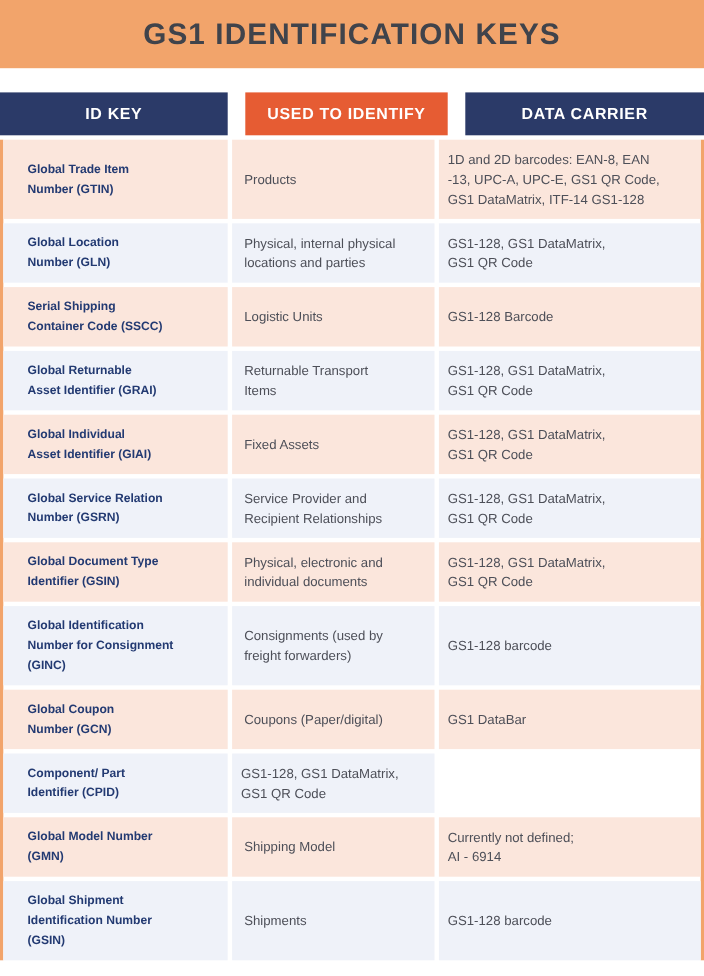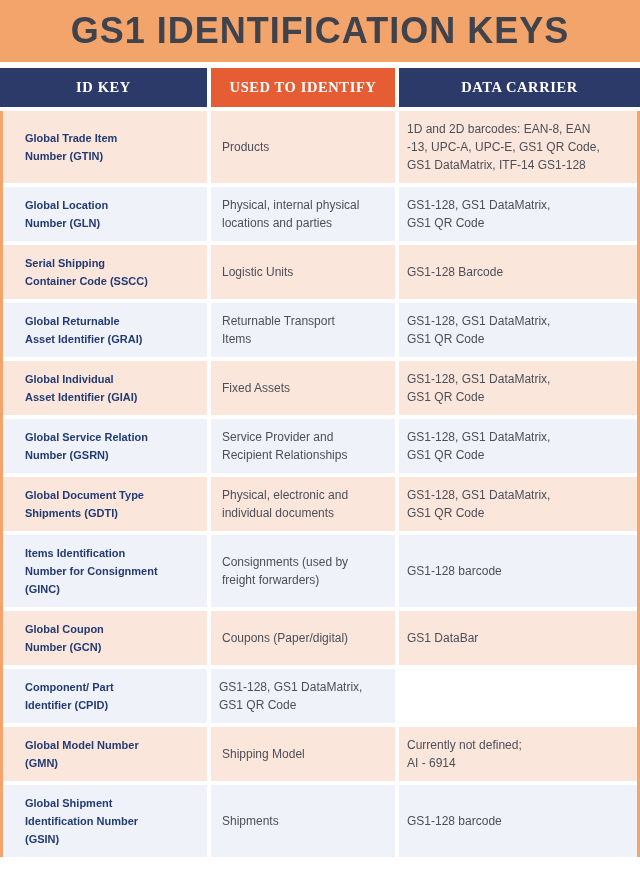--- a/index.html
+++ b/index.html
@@ -14,30 +14,29 @@
     display: flex; flex-direction: column;
     background: #ffffff;
   }
   .title-band {
     height: 62px; flex: 0 0 62px;
     background: var(--accent-orange, #F2A46B);
     display: flex; align-items: center; justify-content: center;
   }
   .page-title {
     color: var(--title-text, #40434B);
-    font-size: 36px; font-weight: bold;
+    font-size: 27px; font-weight: bold;
     letter-spacing: 1px;
   }
   .header-row {
-    margin-top: 6px;
+    margin-top: 22px;
     height: 39px; flex: 0 0 39px;
     display: grid;
     grid-template-columns: 207px 184px 1fr;
-    column-gap: 4px;
-    font-family: Liberation Serif, serif;
+    column-gap: 16px;
   }
   .header-cell {
     display: flex; align-items: center; justify-content: center;
     color: #ffffff; font-weight: bold; font-size: 14.5px;
     letter-spacing: 0.6px;
   }
   .header-navy { background: var(--header-navy, #2B3A68); }
   .header-orange { background: var(--header-orange, #E65C33); }
   .table-wrap {
     margin-top: 4px;
@@ -167,35 +166,35 @@
         </div>
     <div class="cell cell-carrier">
           <span>GS1-128, GS1 DataMatrix,
 GS1 QR Code</span>
         </div>
   </div>
 
   <div class="table-row">
     <div class="cell cell-key">
           <span>Global Document Type
-Shipments (GDTI)</span>
+Identifier (GSIN)</span>
         </div>
     <div class="cell cell-used">
           <span>Physical, electronic and
 individual documents</span>
         </div>
     <div class="cell cell-carrier">
           <span>GS1-128, GS1 DataMatrix,
 GS1 QR Code</span>
         </div>
   </div>
 
   <div class="table-row">
     <div class="cell cell-key">
-          <span>Items Identification
+          <span>Global Identification
 Number for Consignment
 (GINC)</span>
         </div>
     <div class="cell cell-used">
           <span>Consignments (used by
 freight forwarders)</span>
         </div>
     <div class="cell cell-carrier">
           <span>GS1-128 barcode</span>
         </div>

